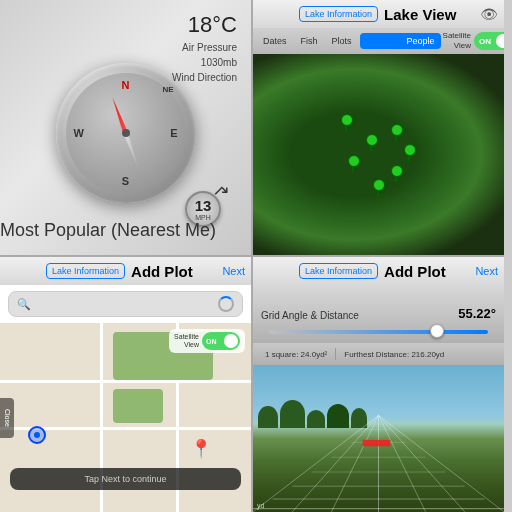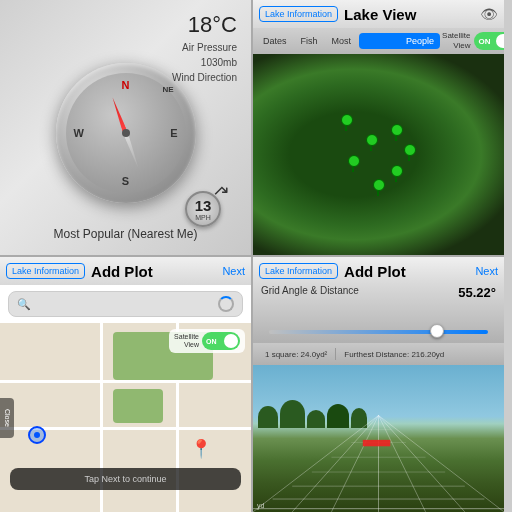--- a/index.html
+++ b/index.html
@@ -23,26 +23,26 @@
     .dir-w { left: 8px; top: 50%; transform: translateY(-50%); }
     .dir-ne { top: 12px; right: 12px; font-size: 8px; }
     .needle { position: absolute; width: 0; height: 0; top: 50%; left: 50%; }
     .needle-red { position: absolute; width: 5px; height: 38px; background: linear-gradient(to bottom, #dd2222, #ff4444); left: -2.5px; top: -38px; clip-path: polygon(50% 0%, 100% 100%, 0% 100%); transform: rotate(-20deg); transform-origin: bottom center; }
     .needle-white { position: absolute; width: 5px; height: 38px; background: linear-gradient(to top, #aaa, #ddd); left: -2.5px; top: 0; clip-path: polygon(0% 0%, 100% 0%, 50% 100%); transform: rotate(-20deg); transform-origin: top center; }
     .compass-center-dot { position: absolute; width: 8px; height: 8px; border-radius: 50%; background: #555; top: 50%; left: 50%; transform: translate(-50%,-50%); z-index: 10; }
     .speed-badge { position: absolute; bottom: 28px; right: 30px; width: 36px; height: 36px; border-radius: 50%; background: radial-gradient(circle, #e0e0e0, #aaa); border: 2px solid #888; display: flex; flex-direction: column; align-items: center; justify-content: center; box-shadow: 0 2px 4px rgba(0,0,0,0.3); }
     .speed-num { font-size: 15px; font-weight: bold; color: #222; }
     .speed-unit { font-size: 7px; color: #444; }
     .wind-arrow { position: absolute; bottom: 52px; right: 22px; font-size: 18px; color: #333; transform: rotate(45deg); }
-    .most-popular { position: absolute; bottom: 14px; left: 0; right: 0; text-align: center; font-size: 12px; color: #333; }
+    .most-popular { position: absolute; bottom: 14px; left: 0; right: 0; text-align: left; font-size: 18px; color: #333; }
 
     
     .cell-lake { background: #1a3a1a; display: flex; flex-direction: column; }
     .lake-header { background: linear-gradient(to bottom, #f0f0f0, #d8d8d8); height: 28px; display: flex; align-items: center; padding: 0 6px; gap: 6px; flex-shrink: 0; }
-    .lake-info-btn { font-size: 9px; color: #007aff; border: 1px solid #007aff; border-radius: 4px; padding: 2px 5px; }
+    .lake-info-btn { font-size: 9px; color: #007aff; border: 1px solid #007aff; border-radius: 4px; padding: 2px 5px; margin-left: 40px; }
     .lake-title { font-size: 15px; font-weight: bold; color: #000; flex: 1; }
     .eye-icon { font-size: 14px; color: #555; }
     .lake-tabs { background: linear-gradient(to bottom, #d0d0d0, #b8b8b8); height: 26px; display: flex; align-items: center; padding: 0 4px; gap: 2px; flex-shrink: 0; }
     .lake-tab { font-size: 9px; color: #333; padding: 3px 6px; border-radius: 4px; white-space: nowrap; }
     .lake-tab.active { background: #007aff; color: #fff; padding-left: 47px; }
     .satellite-toggle { margin-left: auto; display: flex; align-items: center; gap: 3px; }
     .sat-label { font-size: 8px; color: #333; text-align: right; line-height: 1.2; }
     .toggle-pill { width: 38px; height: 18px; border-radius: 9px; background: #4cd964; display: flex; align-items: center; justify-content: flex-end; padding: 2px; }
     .toggle-knob { width: 14px; height: 14px; border-radius: 50%; background: white; }
     .lake-map { flex: 1; position: relative; background: #2d5a1b; overflow: hidden; }
@@ -76,21 +76,21 @@
     .blue-dot::after { content: ''; display: block; width: 6px; height: 6px; border-radius: 50%; background: #0055ff; margin: 4px auto; }
     .red-pin { position: absolute; bottom: 52px; right: 38px; font-size: 18px; color: #cc0000; }
     .close-strip { position: absolute; left: 0; top: 50%; transform: translateY(-50%); width: 14px; background: rgba(0,0,0,0.5); height: 40px; border-radius: 0 4px 4px 0; display: flex; align-items: center; justify-content: center; }
     .close-text { font-size: 7px; color: #fff; writing-mode: vertical-rl; }
 
     
     .cell-argrid { background: #333; display: flex; flex-direction: column; }
     .argrid-header { background: linear-gradient(to bottom, #f0f0f0, #d8d8d8); height: 28px; display: flex; align-items: center; padding: 0 6px; gap: 6px; flex-shrink: 0; }
     .argrid-title { font-size: 15px; font-weight: bold; color: #000; flex: 1; }
     .argrid-next-btn { font-size: 11px; color: #007aff; }
-    .angle-bar { background: linear-gradient(to bottom, #d8d8d8, #c0c0c0); height: 36px; display: flex; align-items: flex-start; padding: 0 8px; flex-shrink: 0; }
+    .angle-bar { background: linear-gradient(to bottom, #d8d8d8, #c0c0c0); height: 36px; display: flex; align-items: flex-end; padding: 0 8px; flex-shrink: 0; }
     .angle-label { font-size: 10px; color: #333; flex: 1; }
     .angle-value { font-size: 13px; font-weight: bold; color: #000; }
     .angle-slider { margin: 0 8px; flex: 1; height: 4px; background: linear-gradient(to right, #c0c0c0, #007aff); border-radius: 2px; position: relative; }
     .slider-knob { position: absolute; right: 20%; top: -6px; width: 14px; height: 14px; border-radius: 50%; background: white; box-shadow: 0 1px 3px rgba(0,0,0,0.4); border: 1px solid #aaa; }
     .stats-bar { background: linear-gradient(to bottom, #c8c8c8, #b0b0b0); height: 22px; display: flex; align-items: center; padding: 0 12px; gap: 8px; flex-shrink: 0; }
     .stat-item { font-size: 8px; color: #333; }
     .stat-sep { width: 1px; height: 12px; background: #999; }
     .ar-view { flex: 1; position: relative; overflow: hidden; }
     .ar-grid { position: absolute; bottom: 0; left: 0; right: 0; height: 75%; }
     .ar-label { position: absolute; bottom: 3px; left: 4px; font-size: 7px; color: rgba(255,255,255,0.7); }
@@ -138,21 +138,21 @@
 
   <div class="cell cell-lake">
     <div class="lake-header">
       <span class="lake-info-btn">Lake Information</span>
       <span class="lake-title">Lake View</span>
       <span class="eye-icon">👁</span>
     </div>
     <div class="lake-tabs">
       <span class="lake-tab">Dates</span>
       <span class="lake-tab">Fish</span>
-      <span class="lake-tab">Most</span>
+      <span class="lake-tab">Plots</span>
       <span class="lake-tab active">People</span>
       <div class="satellite-toggle">
         <div class="sat-label">Satellite<br>View</div>
         <div class="toggle-pill" style="position:relative;">
           <span style="position:absolute;left:5px;top:50%;transform:translateY(-50%);font-size:8px;font-weight:bold;color:white;">ON</span>
           <div class="toggle-knob"></div>
         </div>
       </div>
     </div>
     <div class="lake-map">

